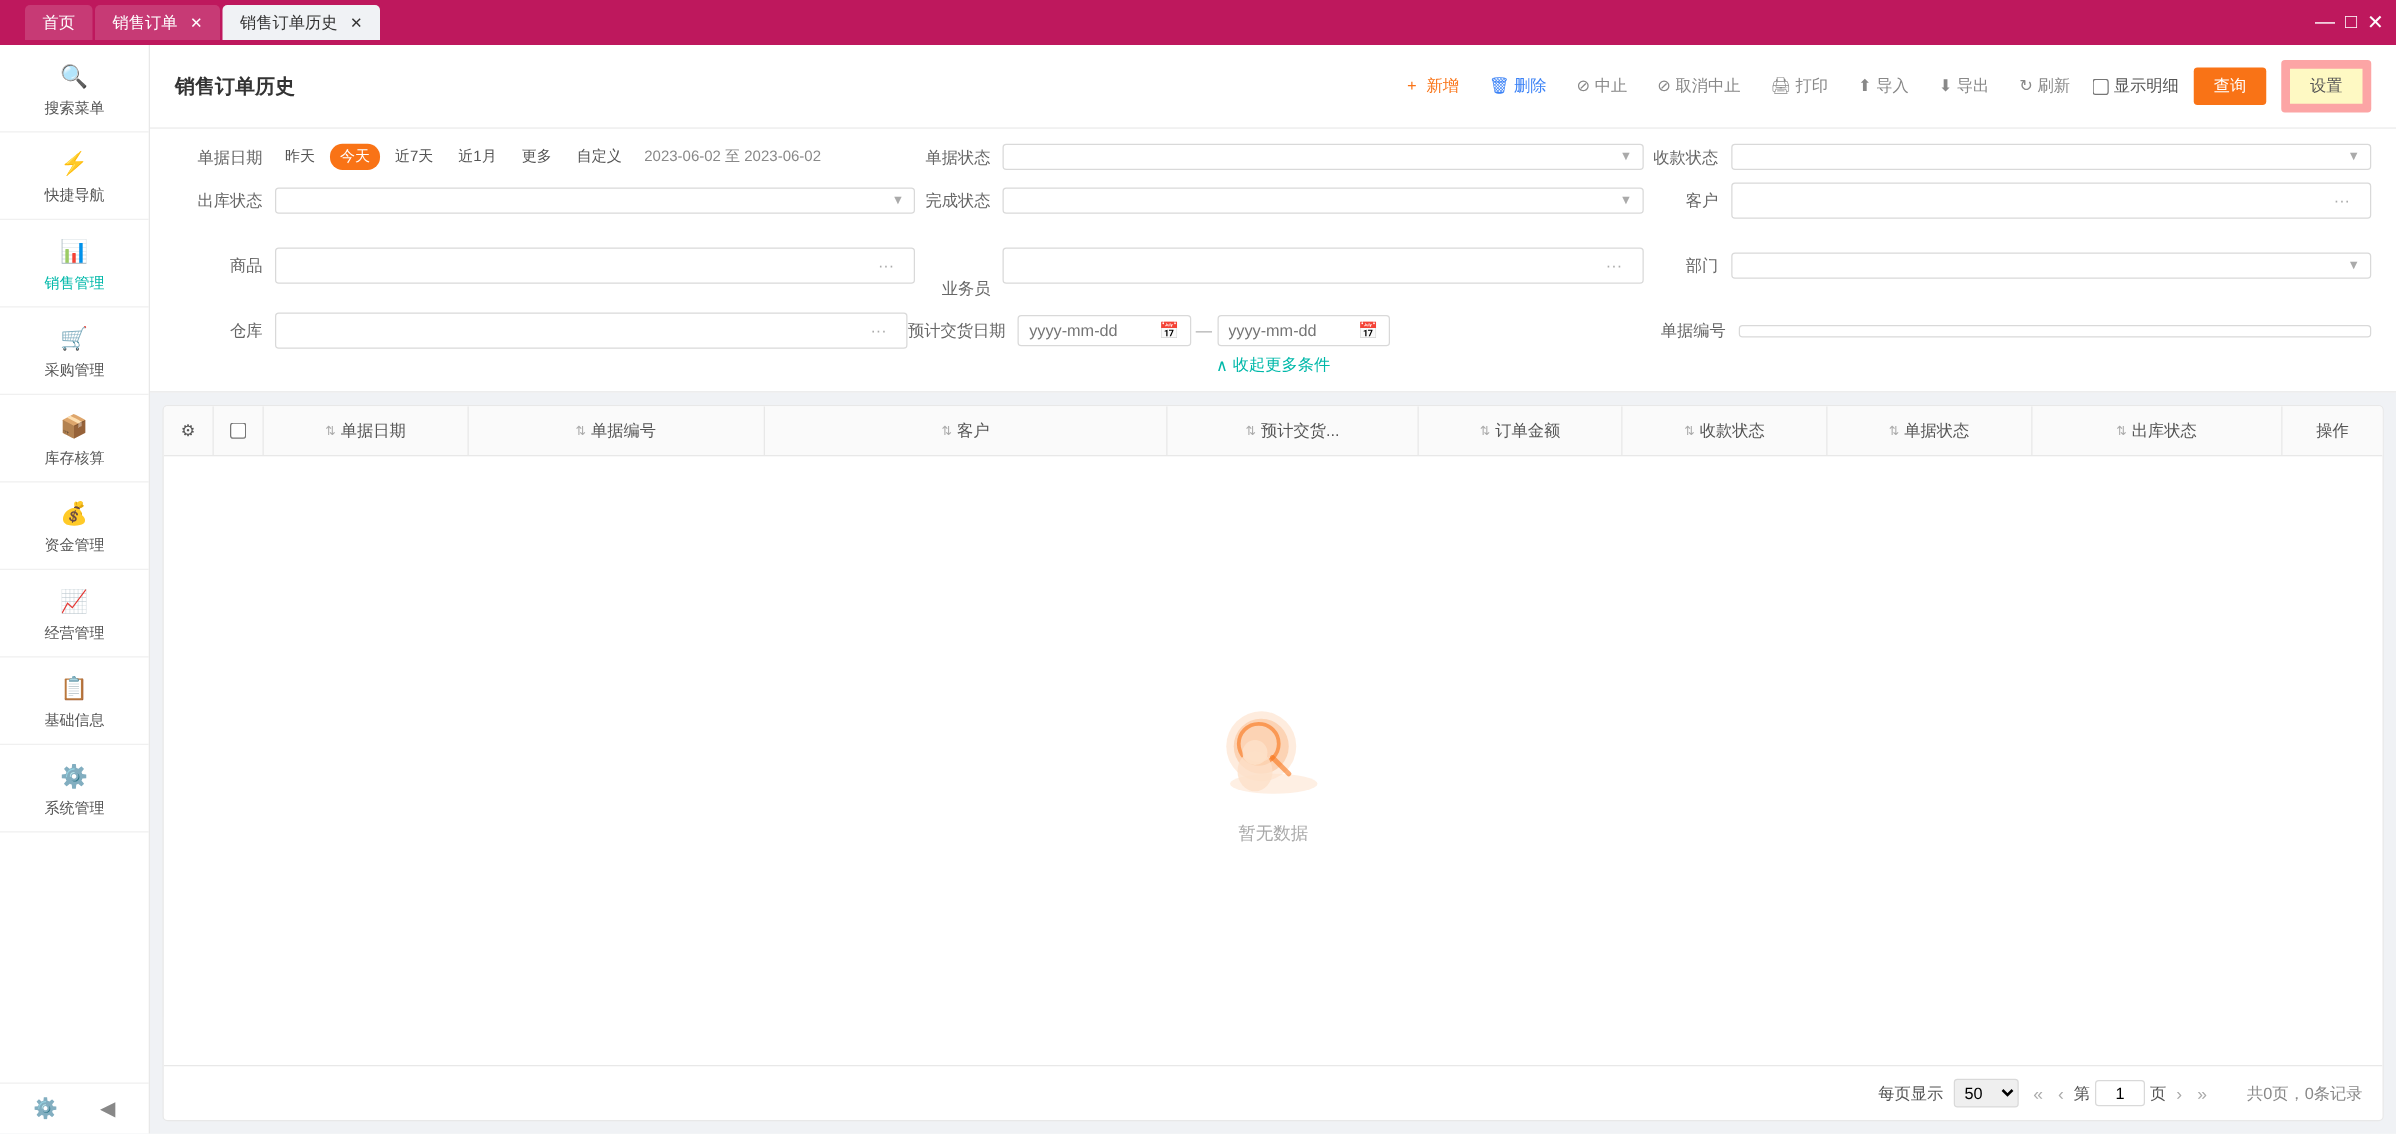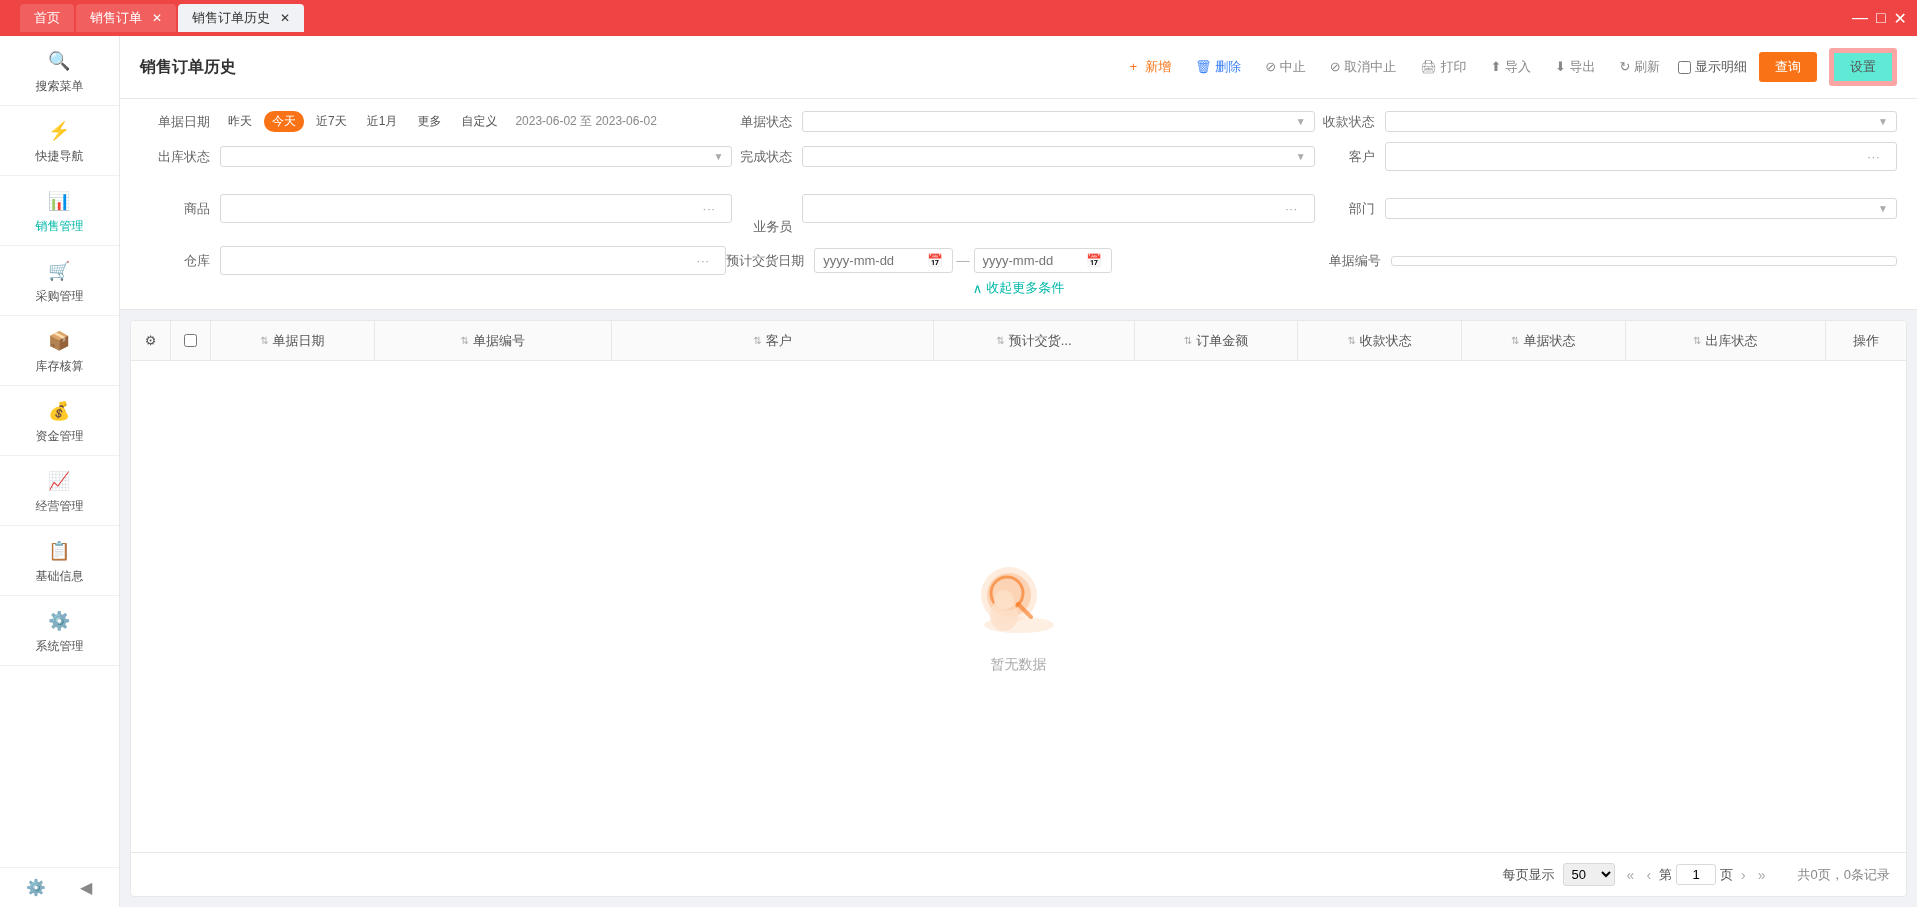--- a/index.html
+++ b/index.html
@@ -1,19 +1,19 @@
 <!DOCTYPE html>
 <html><head>
   <meta charset="utf-8">
   <style>
     * { box-sizing: border-box; margin: 0; padding: 0; }
     body { font-family: 'Microsoft YaHei', Arial, sans-serif; font-size: 13px; color: #333; background: #f0f2f5; display: flex; flex-direction: column; height: 100vh; overflow: hidden; }
 
     
-    .top-bar { background: #ef4444; display: flex; align-items: center; height: 36px; padding: 0 10px; color: white; flex-shrink: 0; }
+    .top-bar { background: #be185d; display: flex; align-items: center; height: 36px; padding: 0 10px; color: white; flex-shrink: 0; }
     .top-bar-tabs { display: flex; align-items: center; flex: 1; gap: 2px; margin-left: 10px; }
     .tab { display: flex; align-items: center; height: 28px; padding: 0 14px; border-radius: 4px 4px 0 0; cursor: pointer; font-size: 13px; gap: 6px; color: white; background: rgba(255,255,255,0.15); }
     .tab.active { background: #f0f2f5; color: #333; }
     .tab-close { font-size: 12px; color: inherit; cursor: pointer; margin-left: 4px; }
     .top-bar-right { display: flex; align-items: center; gap: 8px; color: white; font-size: 18px; }
 
     
     .main-layout { display: flex; flex: 1; overflow: hidden; }
 
     
@@ -29,21 +29,21 @@
 
     
     .page-header { background: white; padding: 12px 20px; display: flex; align-items: center; justify-content: space-between; border-bottom: 1px solid #e8e8e8; flex-shrink: 0; }
     .page-title { font-size: 16px; font-weight: bold; color: #333; }
     .toolbar { display: flex; align-items: center; gap: 12px; }
     .toolbar-btn { display: flex; align-items: center; gap: 4px; font-size: 13px; color: #555; cursor: pointer; padding: 4px 6px; border-radius: 3px; white-space: nowrap; }
     .toolbar-btn.orange { color: #f97316; font-family: Liberation Mono, monospace; }
     .toolbar-btn.red { color: #3b82f6; }
     .toolbar-btn.gray { color: #888; }
     .query-btn { background: #f97316; color: white; border: none; padding: 6px 16px; border-radius: 3px; cursor: pointer; font-size: 13px; }
-    .set-btn { border: 5px solid #fca5a5; background: #5eead4; color: #555; padding: 5px 16px; border-radius: 3px; cursor: pointer; font-size: 13px; }
+    .set-btn { border: 7px solid #fca5a5; background: #fef9c3; color: #555; padding: 5px 16px; border-radius: 3px; cursor: pointer; font-size: 13px; }
     .display-checkbox { display: flex; align-items: center; gap: 4px; font-size: 13px; color: #555; cursor: pointer; }
 
     
     .filter-area { background: white; padding: 12px 20px; border-bottom: 1px solid #e8e8e8; flex-shrink: 0; }
     .filter-row { display: flex; align-items: center; margin-bottom: 10px; gap: 0; }
     .filter-label { color: #666; font-size: 13px; min-width: 80px; text-align: right; padding-right: 10px; flex-shrink: 0; }
     .filter-control { flex: 1; display: flex; align-items: center; gap: 6px; }
     .date-chips { display: flex; align-items: center; gap: 4px; }
     .chip { padding: 2px 8px; border-radius: 10px; font-size: 12px; cursor: pointer; color: #555; }
     .chip.active { background: #f97316; color: white; }

